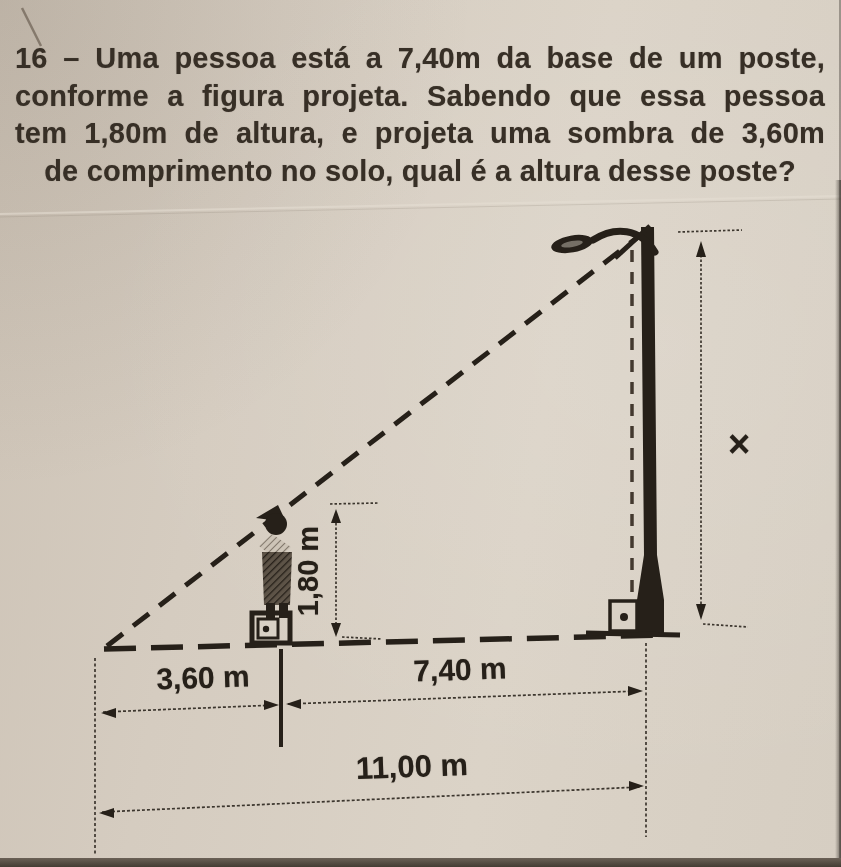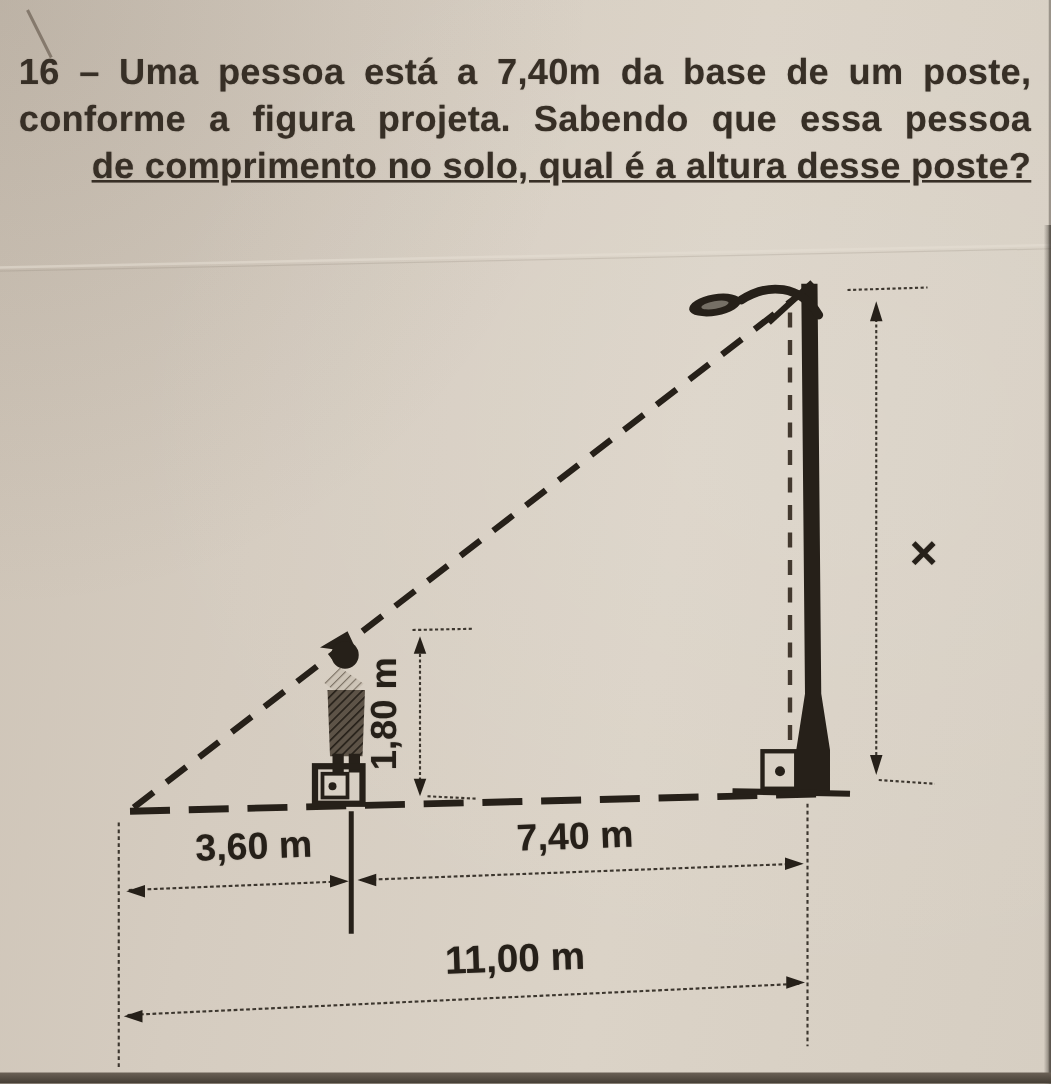--- a/index.html
+++ b/index.html
@@ -15,21 +15,21 @@
     color:#2b251e;
   }
   
   .problem{
     position:absolute;left:15px;top:40px;width:810px;
     font-size:29px;line-height:37.5px;font-weight:700;
     color:#372f26;letter-spacing:0.2px;
     text-shadow:0 0 1px rgba(55,47,38,0.35);
   }
   .jline{text-align:justify;text-align-last:justify;}
-  .lline{text-align:right;text-decoration:underline;}
+  .lline{text-align:center;}
   
   .fig-svg{position:absolute;left:0;top:0;}
   
   .dim-label{
     position:absolute;
     font-weight:700;color:#262019;white-space:nowrap;
     text-shadow:0 0 1px rgba(38,32,25,0.4);
   }
   .lbl-shadow{left:203px;top:678px;font-size:30px;transform:translate(-50%,-50%) rotate(-2deg);}
   .lbl-dist{left:460px;top:670px;font-size:30px;transform:translate(-50%,-50%) rotate(-2deg);}
@@ -51,20 +51,21 @@
   }
 </style>
 </head>
 <body>
 
 <div class="paper">
 
   <div class="problem">
     <div class="jline">16 – Uma pessoa está a 7,40m da base de um poste,</div>
     <div class="jline">conforme a figura projeta. Sabendo que essa pessoa</div>
+    <div class="jline">tem 1,80m de altura, e projeta uma sombra de 3,60m</div>
     <div class="lline">de comprimento no solo, qual é a altura desse poste?</div>
   </div>
 
   <svg class="fig-svg" width="841" height="867" viewBox="0 0 841 867">
     <defs>
       <pattern id="hatchDark" width="5" height="5" patternUnits="userSpaceOnUse" patternTransform="rotate(45)">
         <rect width="5" height="5" fill="#5d5347"></rect>
         <line x1="0" y1="0" x2="0" y2="5" stroke="#262019" stroke-width="2.6"></line>
       </pattern>
       <pattern id="hatchLight" width="5" height="5" patternUnits="userSpaceOnUse" patternTransform="rotate(45)">

